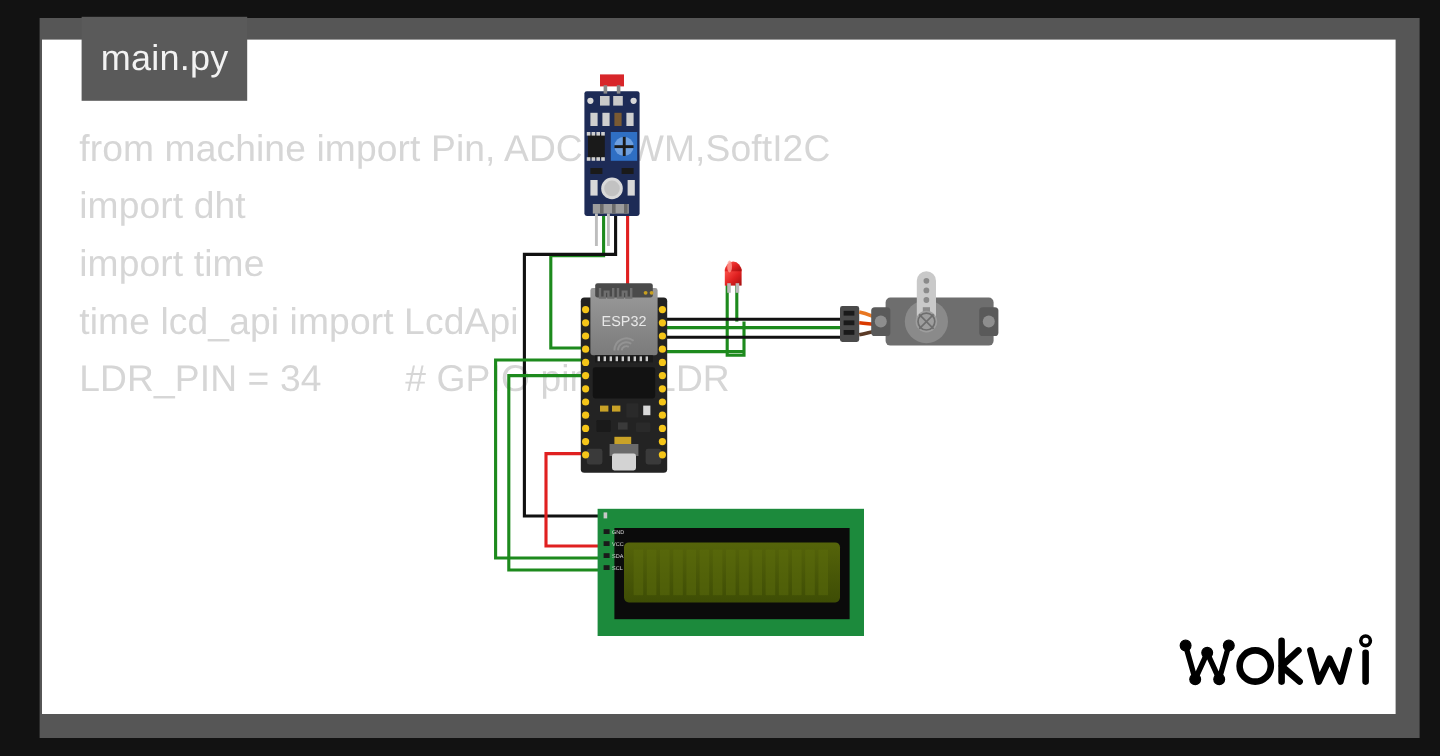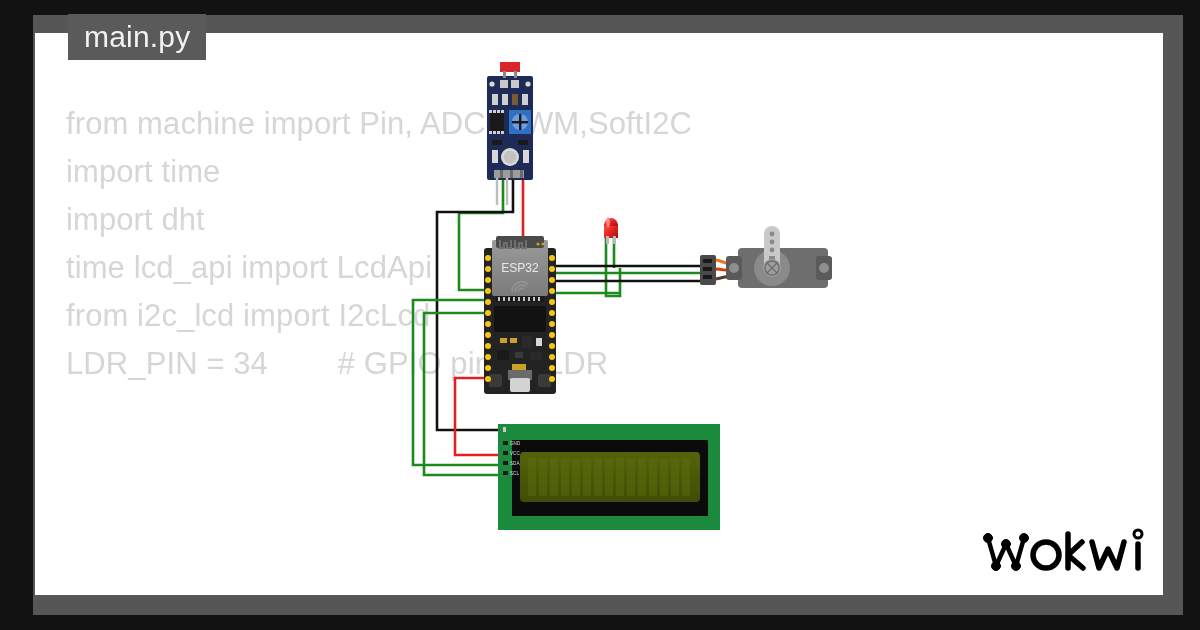--- a/index.html
+++ b/index.html
@@ -9,21 +9,21 @@
   }
   #stage{position:absolute;left:0;top:0;width:1200px;height:630px;}
 
   
   .shadow{position:absolute;left:33px;top:15px;width:1150px;height:600px;background:#565656;}
   .canvas{position:absolute;left:35px;top:33px;width:1128px;height:562px;background:#ffffff;overflow:hidden;}
 
   
   .filetab{
     position:absolute;left:68px;top:14px;height:46px;background:#5a5a5a;
-    color:#f2f2f2;font-size:30px;line-height:46px;padding:0 16px;letter-spacing:.2px;
+    color:#f2f2f2;font-size:30px;line-height:46px;padding:12px 16px;letter-spacing:.2px;
     white-space:nowrap;z-index:40;
   }
 
   
   .code{position:absolute;left:66px;top:100px;width:1050px;z-index:5;}
   .cl{color:#d6d6d6;font-size:31px;line-height:48px;white-space:pre;letter-spacing:.1px;}
 
   
   .logo{position:absolute;left:978px;top:522px;z-index:30;}
 
@@ -33,24 +33,23 @@
 </head>
 <body>
 
 <div id="stage">
 
   <div class="shadow"></div>
   <div class="canvas"></div>
 
   <div class="code">
     <div class="cl">from machine import Pin, ADC, PWM,SoftI2C</div>
+    <div class="cl">import dht</div>
     <div class="cl">import time</div>
-    <div class="cl">import dht</div>
     <div class="cl">time lcd_api import LcdApi</div>
-    <div class="cl">from i2c_lcd import I2cLcd</div>
     <div class="cl">LDR_PIN = 34        # GPIO pin for LDR</div>
   </div>
 
   <div class="filetab">main.py</div>
 
   <svg class="circuit" viewBox="0 0 1200 630">
     <defs>
       <linearGradient id="shieldG" x1="0" y1="0" x2="0" y2="1">
         <stop offset="0" stop-color="#9a9a9a"></stop>
           <stop offset="1" stop-color="#7b7b7b"></stop>

